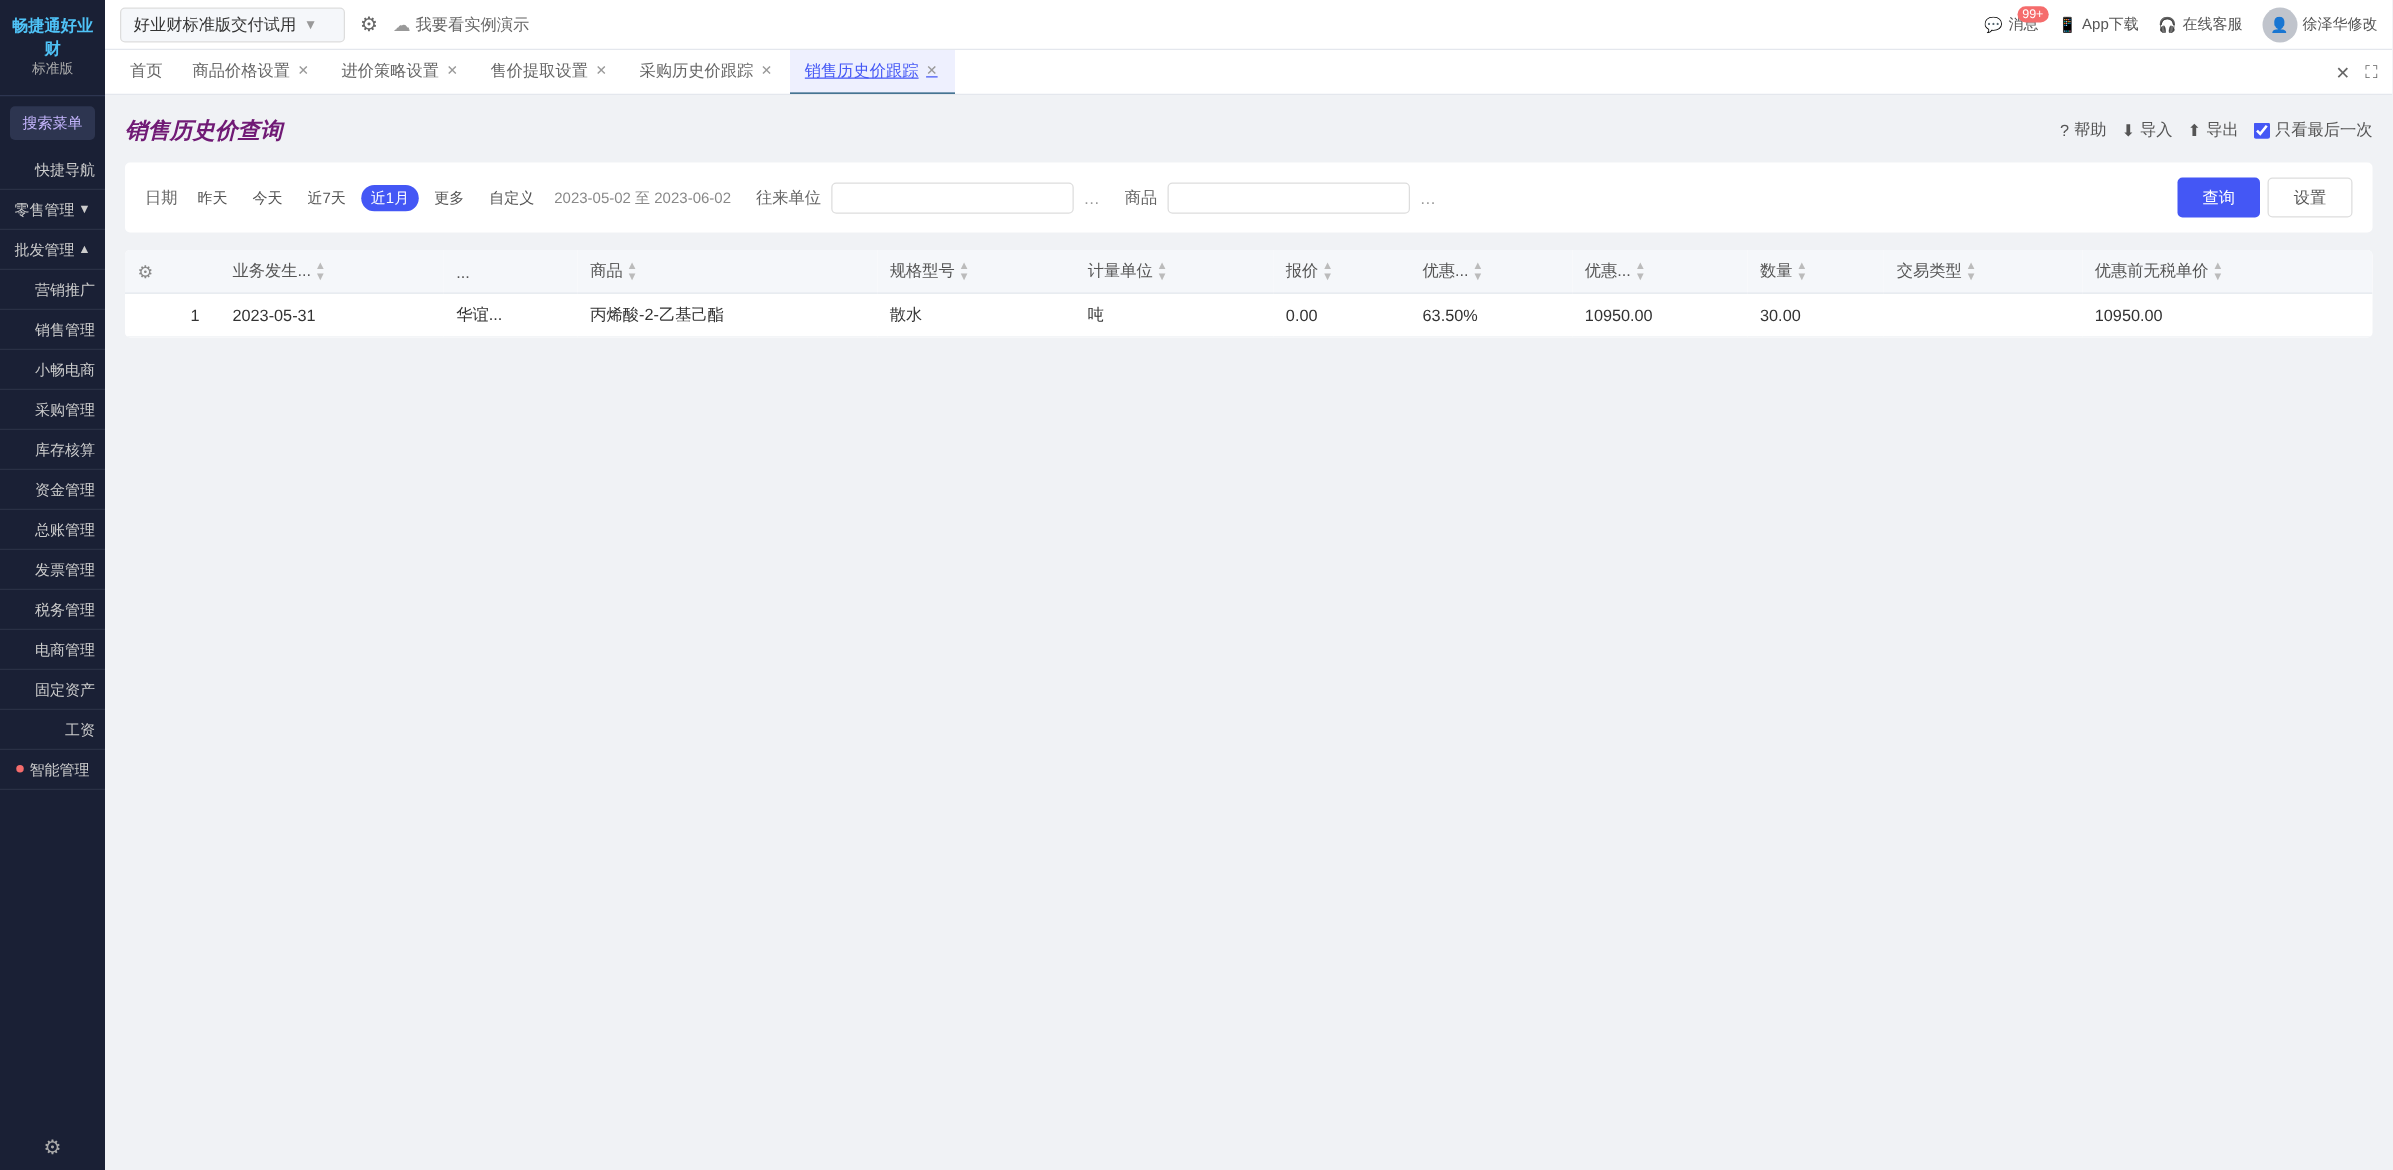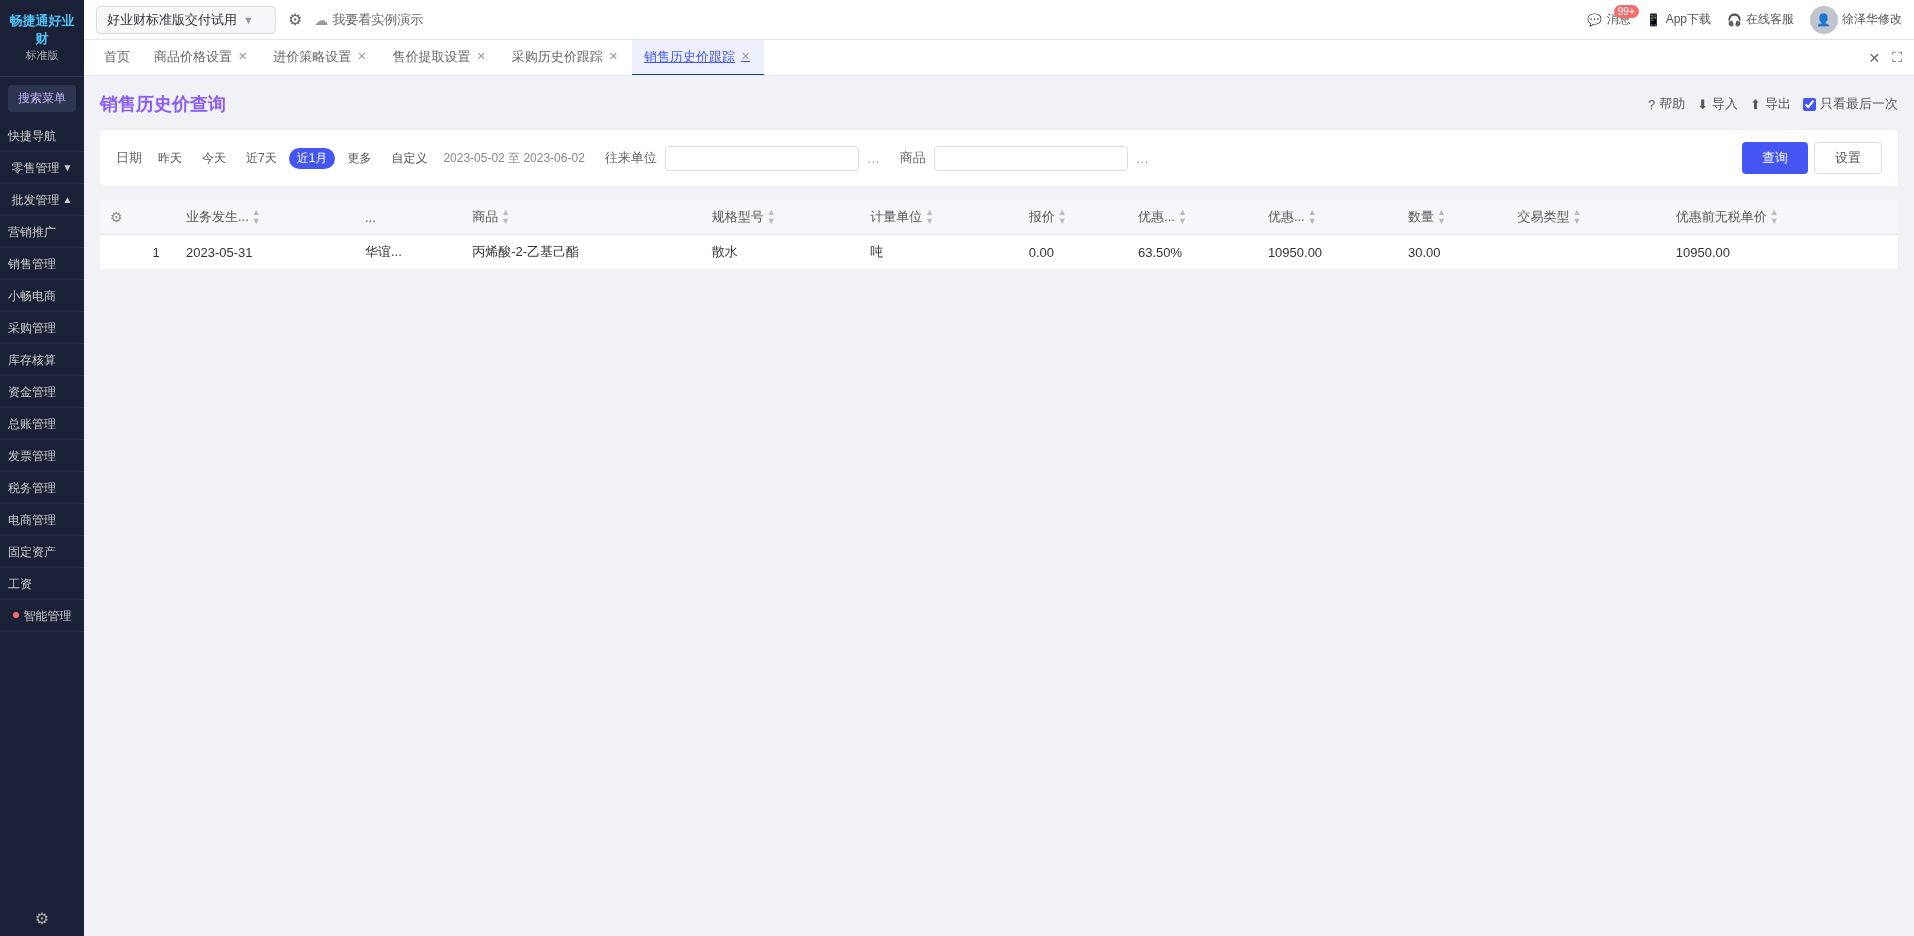--- a/index.html
+++ b/index.html
@@ -6,21 +6,21 @@
     body { font-family: 'Microsoft YaHei', Arial, sans-serif; font-size: 13px; background: #f0f2f5; color: #333; display: flex; height: 100vh; overflow: hidden; }
 
     
     .sidebar { width: 84px; background: #1a2035; display: flex; flex-direction: column; height: 100vh; flex-shrink: 0; }
     .sidebar-logo { padding: 12px 8px; text-align: center; border-bottom: 1px solid #2d3550; }
     .sidebar-logo-text { color: #fff; font-size: 12px; line-height: 1.4; }
     .sidebar-logo-text .logo-title { font-size: 13px; font-weight: bold; color: #4fc3f7; }
     .sidebar-logo-text .logo-sub { color: #aaa; font-size: 11px; }
     .sidebar-search { padding: 8px; }
     .sidebar-search-btn { width: 100%; background: #2d3550; color: #c4b5fd; border: none; padding: 5px 8px; border-radius: 4px; cursor: pointer; font-size: 12px; text-align: center; }
-    .sidebar-nav-item { padding: 6px 8px; text-align: left; cursor: pointer; color: #ccc; font-size: 12px; }
+    .sidebar-nav-item { padding: 6px 8px; text-align: right; cursor: pointer; color: #ccc; font-size: 12px; }
     .sidebar-nav-item .nav-label { font-size: 12px; margin-top: 2px; }
     .nav-group { border-bottom: 1px solid #2a3045; }
     .nav-item-with-arrow { display: flex; align-items: center; justify-content: center; gap: 3px; }
     .nav-arrow { font-size: 10px; }
     .nav-dot { width: 6px; height: 6px; background: #f56c6c; border-radius: 50%; display: inline-block; margin-right: 2px; vertical-align: middle; }
     .sidebar-bottom { margin-top: auto; padding: 8px; text-align: center; }
     .sidebar-settings-btn { background: none; border: none; color: #aaa; cursor: pointer; font-size: 16px; }
 
     
     .main { flex: 1; display: flex; flex-direction: column; overflow: hidden; }
@@ -43,21 +43,21 @@
     .tab.active { color: #4457f5; border-bottom: 2px solid #0c4a6e; background: #eef0fe; text-decoration: underline; }
     .tab-close { font-size: 11px; color: #999; cursor: pointer; padding: 0 2px; }
     .tabbar-right { margin-left: auto; display: flex; align-items: center; gap: 4px; }
     .tabbar-ctrl-btn { background: none; border: none; cursor: pointer; color: #666; font-size: 14px; padding: 4px; }
 
     
     .content { flex: 1; overflow: auto; padding: 16px; background: #f0f2f5; }
 
     
     .page-header { display: flex; align-items: center; justify-content: space-between; margin-bottom: 14px; }
-    .page-title { font-size: 18px; font-weight: bold; color: #8b5cf6; }
+    .page-title { font-size: 18px; font-weight: bold; color: #701a75; font-style: italic; }
     .page-actions { display: flex; align-items: center; gap: 12px; }
     .page-action-btn { display: flex; align-items: center; gap: 4px; color: #555; font-size: 13px; cursor: pointer; background: none; border: none; }
     .checkbox-label { display: flex; align-items: center; gap: 4px; font-size: 13px; color: #555; cursor: pointer; }
     .checkbox-label input { accent-color: #4457f5; }
 
     
     .filter-bar { background: #fff; border-radius: 4px; padding: 12px 16px; margin-bottom: 14px; display: flex; align-items: center; gap: 20px; }
     .filter-group { display: flex; align-items: center; gap: 8px; }
     .filter-label { color: #666; font-size: 13px; white-space: nowrap; }
     .date-pills { display: flex; align-items: center; gap: 4px; }

